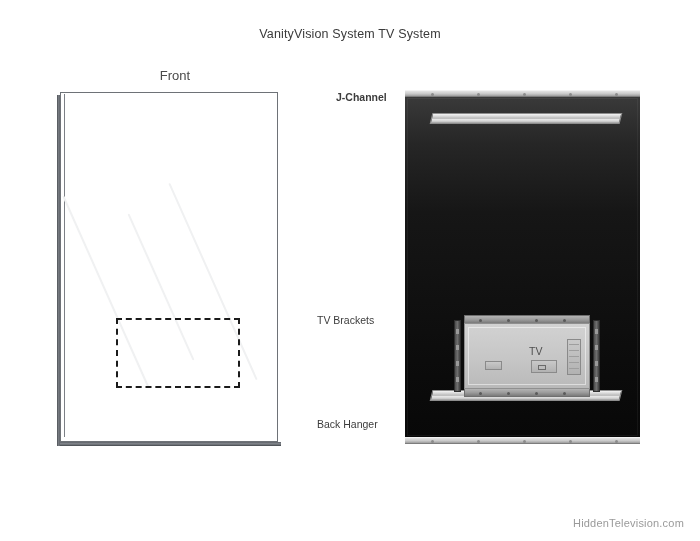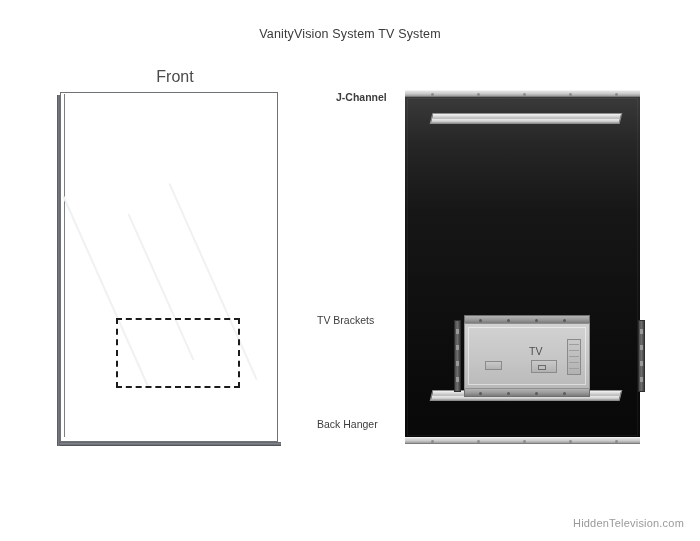--- a/index.html
+++ b/index.html
@@ -25,21 +25,21 @@
     top: 27px;
     left: 0;
     width: 700px;
     text-align: center;
     font-size: 12.5px;
     color: #3a3a3a;
     letter-spacing: 0.15px;
   }
   .view-label {
     position: absolute;
-    font-size: 16px;
+    font-size: 13px;
     color: #4a4a4a;
     text-align: center;
   }
   #front-label { top: 68px; left: 110px; width: 130px; }
   #back-label  { top: 68px; left: 460px; width: 130px; }
 
   .callout-label {
     position: absolute;
     font-size: 10.5px;
     color: #3c3c3c;
@@ -176,21 +176,20 @@
   #j-channel-bar { left: 26px; top: 23px; width: 190px; transform: skewX(-14deg); }
   #cleat-bar     { left: 26px; top: 300px; width: 190px; transform: skewX(-14deg); }
 
   
   #tv-assembly {
     position: absolute;
     left: 49px;
     top: 225px;
     width: 146px;
     height: 82px;
-    padding-left: 45px;
   }
   .bracket-rail {
     position: absolute;
     left: 10px;
     width: 126px;
     height: 9px;
     background: linear-gradient(to bottom, #b4b4b4 0%, #9c9c9c 50%, #7a7a7a 100%);
     border: 1px solid #6f6f6f;
     box-sizing: border-box;
   }

